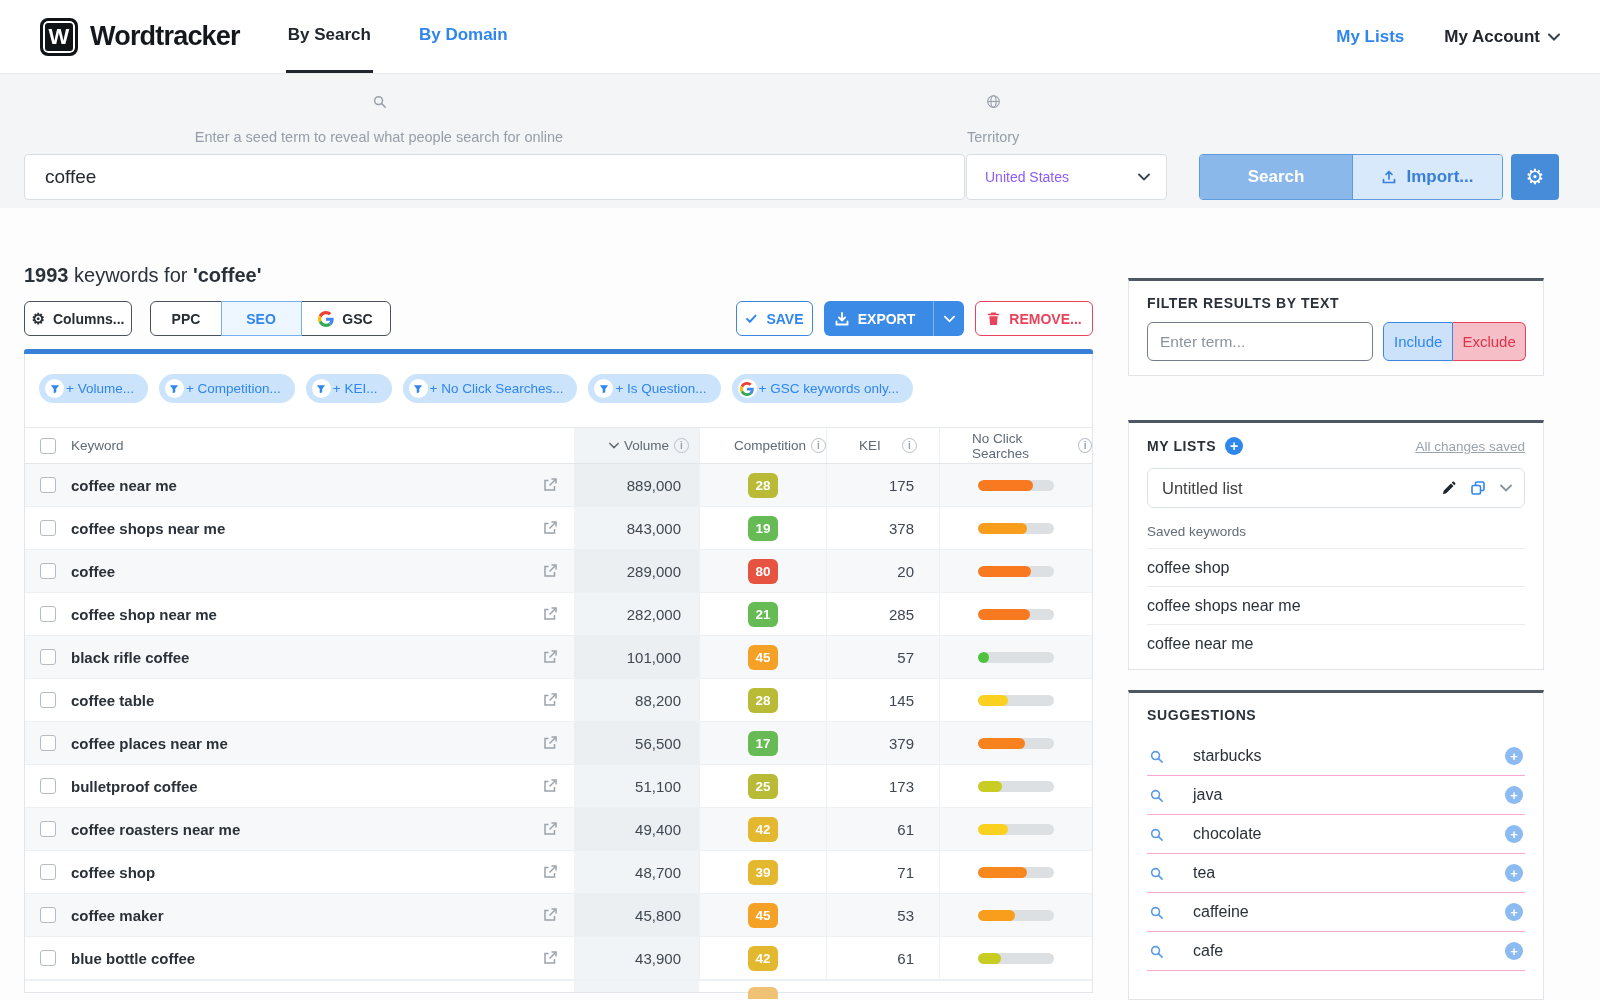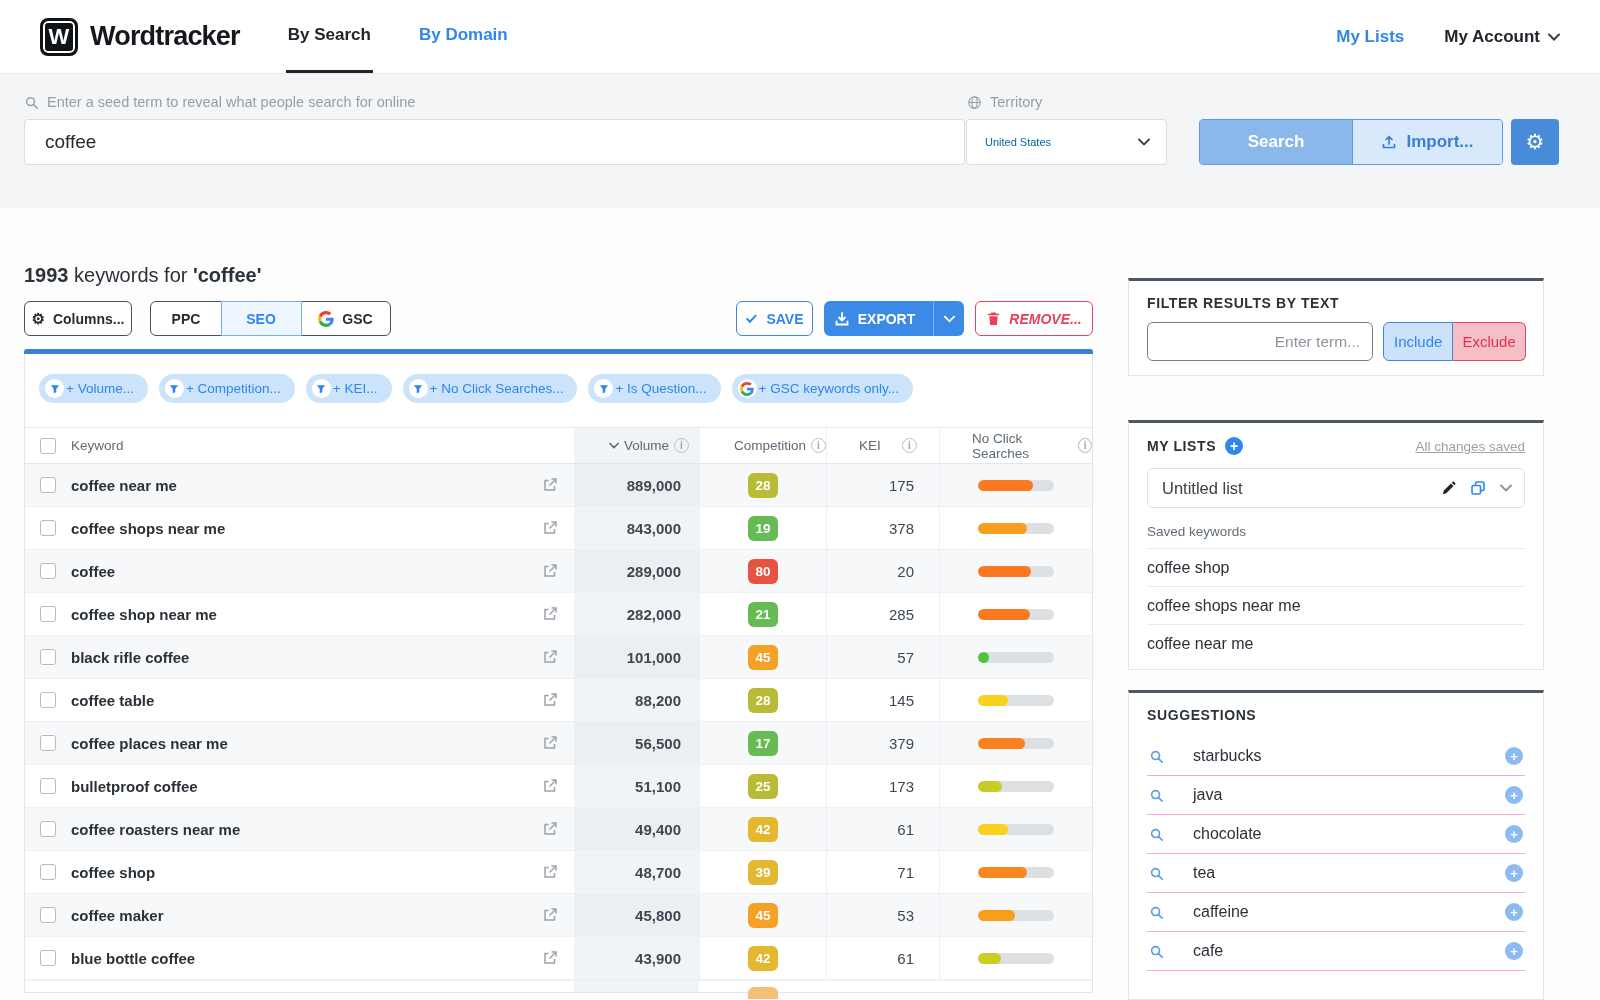--- a/index.html
+++ b/index.html
@@ -18,28 +18,28 @@
     font-weight:bold; color:#20262c; border-bottom:3px solid transparent; cursor:pointer; }
   .nav-tab.active { border-bottom-color:#20262c; }
   .nav-tab.blue { color:#2f86ed; }
   .nav-right { margin-left:auto; display:flex; align-items:center; gap:40px; }
   .nav-link { font-size:17px; font-weight:bold; color:#2f86ed; cursor:pointer; }
   .nav-account { font-size:17px; font-weight:bold; color:#20262c; display:flex; align-items:center; gap:8px; cursor:pointer; }
 
   
   .search-section { background:#f3f5f7; padding:20px 24px 24px 24px; height:135px; border-top:1px solid #e8ebee; }
   .labels-row { display:flex; margin-bottom:9px; }
-  .mini-label { display:flex; align-items:center; gap:8px; font-size:14.5px; color:#959ea8; }
+  .mini-label { display:flex; align-items:center; gap:20px; font-size:14.5px; color:#959ea8;flex-direction:column; }
   .label-territory { margin-left:calc(967px - 24px - 710px); }
   .controls-row { display:flex; align-items:stretch; height:46px; }
   .seed-input { width:941px; height:46px; border:1px solid #d9dee3; border-radius:4px;
     padding:0 20px; font-size:19px; color:#242a30; font-family:inherit; background:#fff; outline:none; }
   .territory-select { width:201px; height:46px; background:#fff; border:1px solid #d9dee3; border-radius:4px;
     margin-left:1px; display:flex; align-items:center; justify-content:space-between; padding:0 16px 0 18px;
-    font-size:11px; color:#0369a1; cursor:pointer; }
+    font-size:14px; color:#8b5cf6; cursor:pointer; }
   .action-group { display:flex; margin-left:32px; border:1px solid #5d9be0; border-radius:4px; overflow:hidden; }
   .btn-search { width:152px; background:#8ab8ea; color:#fff; font-size:17px; font-weight:bold;
     border:none; font-family:inherit; cursor:pointer; }
   .btn-import { width:150px; background:#d7e9fb; color:#3a7fd6; font-size:17px; font-weight:bold;
     border:none; border-left:1px solid #5d9be0; font-family:inherit; cursor:pointer;
     display:flex; align-items:center; justify-content:center; gap:9px; }
   .btn-gear { width:48px; height:46px; margin-left:8px; background:#478cd8; border:none; border-radius:4px;
     color:#fff; font-size:21px; cursor:pointer; display:flex; align-items:center; justify-content:center; }
 
   
@@ -58,41 +58,41 @@
   .seg .btn { border:1.5px solid #49525b; border-radius:0; color:#262d33; }
   .seg .btn:first-child { border-radius:6px 0 0 6px; width:72px; }
   .seg .btn:last-child { border-radius:0 6px 6px 0; width:91px; margin-left:-1.5px; }
   .seg .btn.sel { width:81px; border:1.5px solid #77b0ef; background:#eef6ff; color:#2f86ed; z-index:2; margin-left:-1.5px; }
   .toolbar-right { margin-left:auto; display:flex; gap:11px; }
   .btn-save { width:77px; border:1.5px solid #3a86e0; color:#2f86ed; }
   .btn-export { width:140px; border:none; background:#3a8ae6; color:#fff; padding:0; overflow:hidden; }
   .export-main { flex:1; display:flex; align-items:center; justify-content:center; gap:8px; height:100%; }
   .export-caret { width:31px; height:100%; display:flex; align-items:center; justify-content:center;
     border-left:1px solid rgba(255,255,255,.35); }
-  .btn-remove { width:118px; border:1.5px solid #e8435a; color:#e8435a;font-style:italic; }
+  .btn-remove { width:118px; border:1.5px solid #e8435a; color:#e8435a; }
 
   
   .table-card { margin-top:14px; background:#fff; border:1px solid #e2e6ea; border-top:none; }
   .blue-bar { height:5px; background:#3a7fd8; border-radius:3px 3px 0 0; }
   .chips-row { display:flex; gap:11px; padding:20px 14px 24px 14px; }
   .chip { height:29px; background:#cbe4fb; border-radius:15px; display:inline-flex; align-items:center;
     gap:2px; padding:0 14px 0 6px; font-size:13.5px; font-weight:normal; color:#2f86ed; cursor:pointer; }
   .chip-icon { width:19px; height:19px; border-radius:50%; background:#fff; display:flex; align-items:center; justify-content:center; }
 
   .thead { display:flex; align-items:center; height:37px; border-top:1px solid #e8ebee; border-bottom:1px solid #e3e7ea;
     font-size:13.5px; color:#5f6a74; }
   .trow { display:flex; align-items:center; height:43px; border-bottom:1px solid #eef1f3; font-size:15px; color:#3f4852; }
   .trow.shaded { background:#f7f8fa; }
   .cell-cb { width:46px; display:flex; justify-content:center; }
   .checkbox { width:16px; height:16px; border:1.5px solid #b3bcc4; border-radius:3px; background:#fff; display:inline-block; cursor:pointer; }
   .cell-kw { flex:1; display:flex; align-items:center; }
   .kwtext { font-weight:bold; color:#2a3138; cursor:pointer; }
   .cell-link { width:48px; display:flex; justify-content:center; cursor:pointer; }
   .cell-vol { width:125px; align-self:stretch; display:flex; align-items:center; justify-content:flex-end;
-    padding-right:18px; background:rgba(214,221,227,0.33);font-weight:bold; }
+    padding-right:18px; background:rgba(214,221,227,0.33); }
   .cell-comp { width:127px; align-self:stretch; display:flex; align-items:center; justify-content:center; border-left:1px solid #eef1f3; }
   .cell-kei { width:113px; align-self:stretch; display:flex; align-items:center; justify-content:flex-end; padding-right:25px; border-left:1px solid #eef1f3; }
   .cell-bar { width:153px; align-self:stretch; display:flex; align-items:center; justify-content:center; border-left:1px solid #eef1f3; }
   .badge { min-width:30px; height:25px; padding:0 6px; border-radius:6px; color:#fff; font-size:13.5px; font-weight:bold;
     display:inline-flex; align-items:center; justify-content:center; }
   .bartrack { width:76px; height:11px; border-radius:6px; background:#dde0e3; position:relative; overflow:hidden; display:inline-block; }
   .barfill { position:absolute; left:0; top:0; height:100%; border-radius:6px; }
   .h-vol { justify-content:flex-end; padding-right:10px; gap:5px; background:rgba(214,221,227,0.33); }
   .h-flex { display:flex; align-items:center; gap:5px; align-self:stretch;padding-left:32px; }
   .h-comp { justify-content:flex-end; border-left:1px solid #eef1f3; }
@@ -105,21 +105,21 @@
   .partial-row .pc { width:127px; display:flex; justify-content:center; } 
   .partial-row .pc span { width:30px; height:12px; border-radius:6px 6px 0 0; background:#f0c275; margin-top:6px; }
   .partial-row .pk { width:113px; } .partial-row .pb { width:153px; }
 
   
   .panel { background:#fff; border:1px solid #e1e5e9; border-top:3px solid #4e5862; padding:14px 18px 14px 18px; }
   .panel-title { font-size:14px; font-weight:bold; letter-spacing:.6px; color:#2a3138; }
   .p-filter { margin-bottom:44px; }
   .filter-row { display:flex; margin-top:11px; gap:10px; }
   .term-input { flex:1; height:39px; border:1.5px solid #757e88; border-radius:6px; padding:0 12px;
-    font-size:15.5px; font-family:inherit; color:#ef4444; outline:none;text-align:right; }
+    font-size:15.5px; font-family:inherit; color:#ef4444; outline:none; }
   .term-input::placeholder { color:#8b949e; }
   .incl-excl { display:flex; }
   .btn-include { height:39px; padding:0 10px; background:#cbe2fa; border:1.5px solid #3a86e0; border-radius:6px 0 0 6px;
     color:#2f86ed; font-size:15px; font-family:inherit; cursor:pointer; }
   .btn-exclude { height:39px; padding:0 9px; background:#f6bfc8; border:1.5px solid #e8435a; border-left:none; border-radius:0 6px 6px 0;
     color:#e0314a; font-size:15px; font-family:inherit; cursor:pointer; }
 
   .p-lists { margin-bottom:20px; padding-bottom:6px; }
   .lists-head { display:flex; align-items:center; }
   .plus-circle { width:18px; height:18px; border-radius:50%; background:#2f86ed; color:#fff; font-size:14px;

